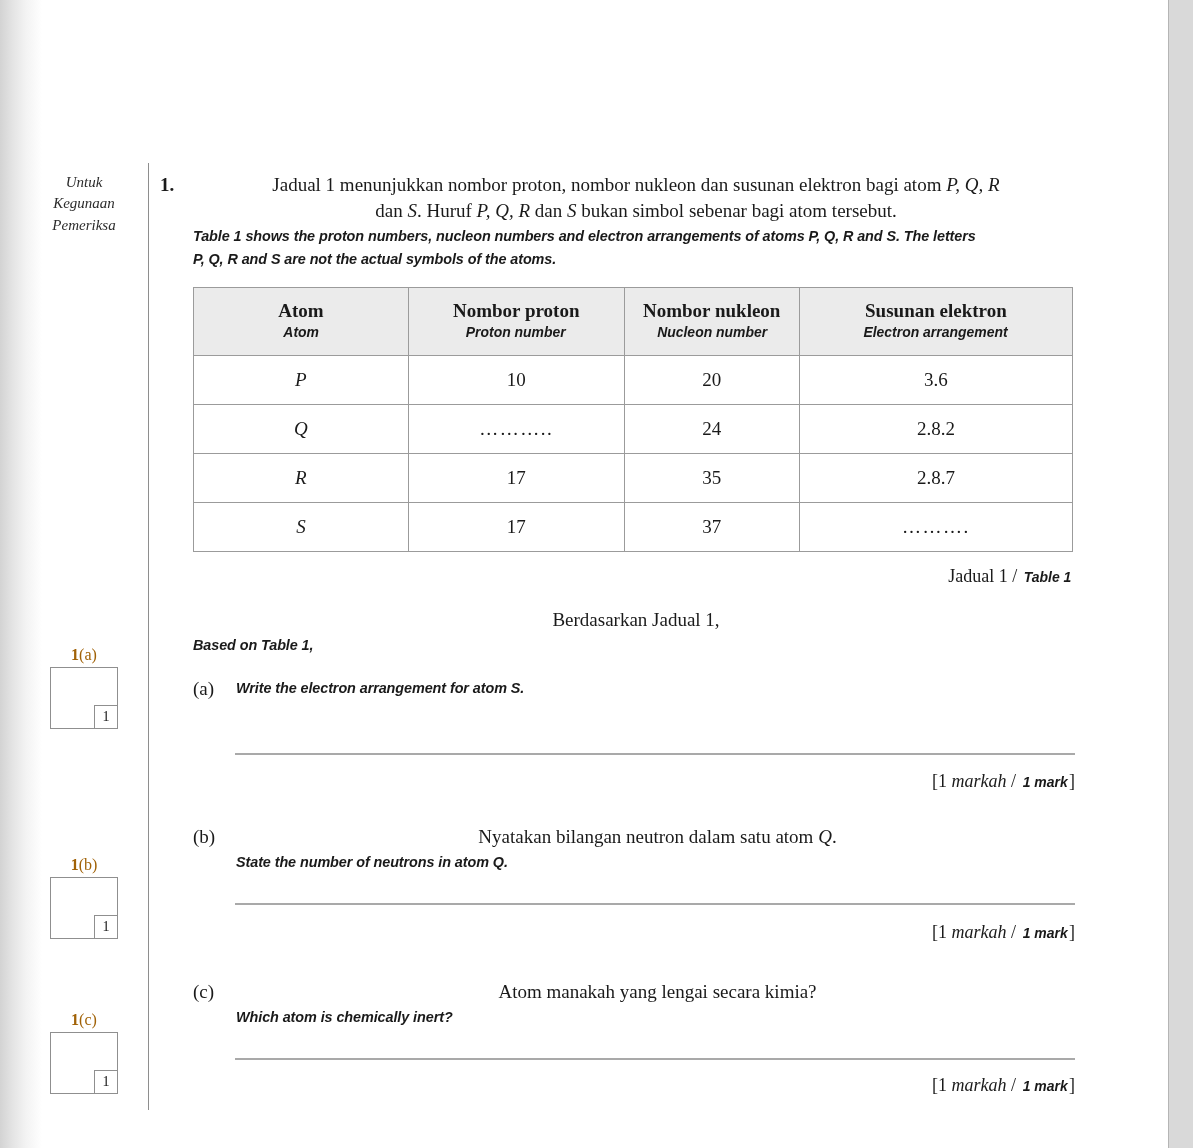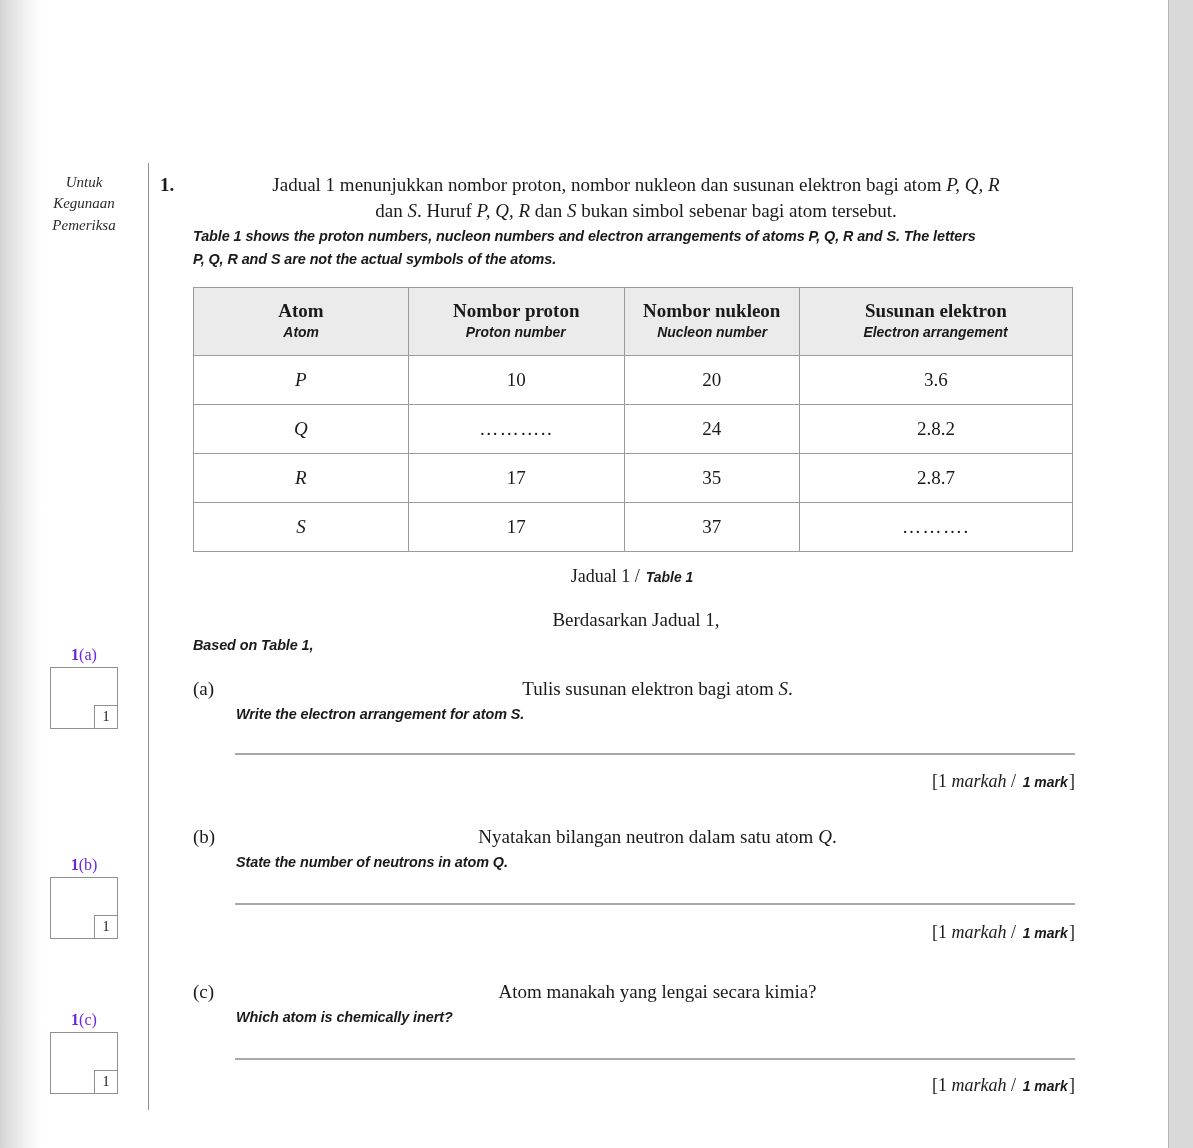--- a/index.html
+++ b/index.html
@@ -79,21 +79,21 @@
     font-size: 15px;
     line-height: 1.42;
     color: #2b2b2b;
   }
 
   .mark-group { position: absolute; width: 112px; text-align: center; }
   .mark-group .mg-label {
     font-size: 16px;
     line-height: 1.1;
     margin-bottom: 3px;
-    color: #6d28d9;
+    color: #a16207;
   }
   .mark-group .mg-label b { font-weight: bold; }
   .mark-box {
     position: relative;
     width: 68px; height: 62px;
     margin: 0 auto;
     border: 1px solid #8f8f8f;
     background: #ffffff;
   }
   .mark-box .inner {
@@ -177,21 +177,21 @@
   }
   table.data td.atom { font-style: italic; }
   table.data td.blank {
     letter-spacing: 1.5px;
     font-size: 19px;
   }
   .tbl-caption {
     position: absolute;
     left: 33px; top: 565px;
     width: 880px;
-    text-align: center;
+    text-align: right;
     font-size: 18px;
     line-height: 1.3;
   }
   .tbl-caption .cap-en {
     font-family: "Liberation Sans", sans-serif;
     font-style: italic;
     font-weight: bold;
     font-size: 15px;
     display: inline-block;
     transform: scaleX(0.93);
@@ -335,21 +335,20 @@
     <div class="q-row" style="left:33px; top:607px;">
       <div class="q-body" style="width:886px;">
         <div class="ml">Berdasarkan Jadual 1,</div>
         <div class="en">Based on Table 1,</div>
       </div>
     </div>
 
     <div class="subq" style="top:676px;">
       <div class="lbl">(a)</div>
       <div class="txt">
-        <div class="ml"><span>Tulis susunan elektron bagi atom </span><span class="it">S</span><span>.</span></div>
         <div class="en">Write the electron arrangement for atom S.</div>
       </div>
     </div>
     <div class="ans-line" style="top:753px;"></div>
     <div class="marks-note" style="top:770px;"><span>[1 </span><span class="m-it">markah</span><span> / </span><span class="m-en">1 mark</span><span>]</span></div>
 
     <div class="subq" style="top:824px;">
       <div class="lbl">(b)</div>
       <div class="txt">
         <div class="ml"><span>Nyatakan bilangan neutron dalam satu atom </span><span class="it">Q</span><span>.</span></div>

